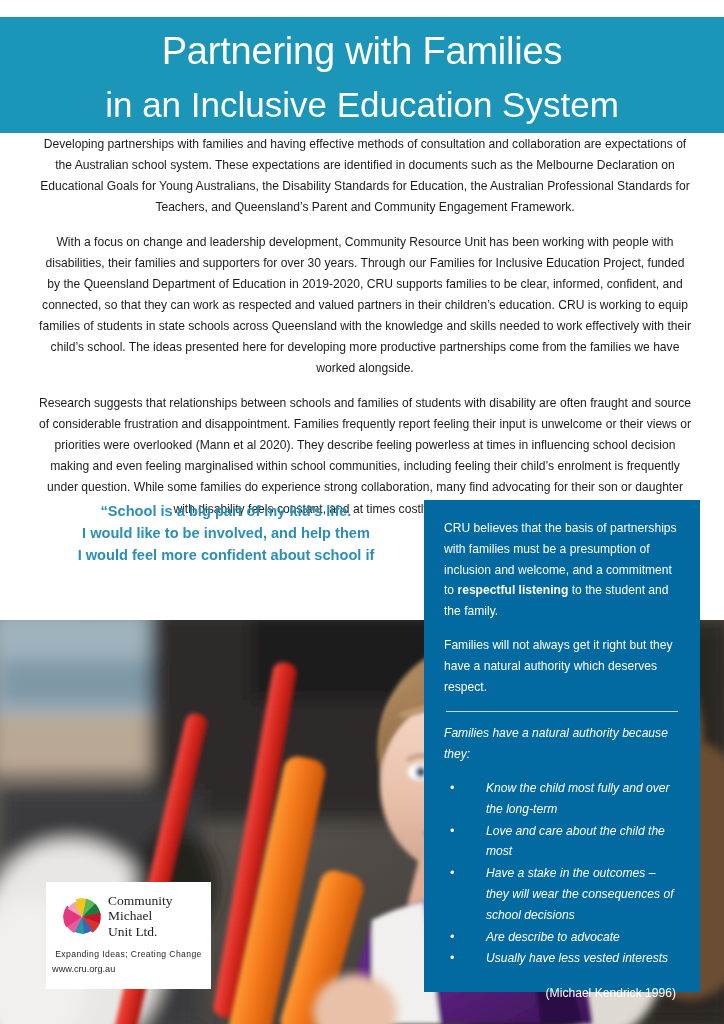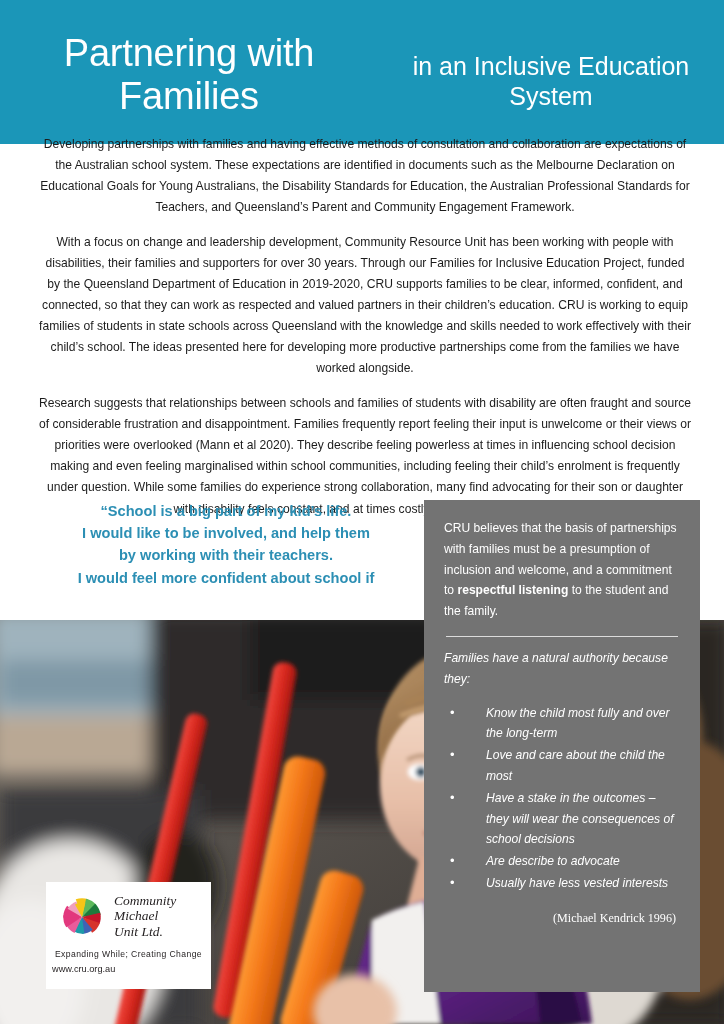--- a/index.html
+++ b/index.html
@@ -12,42 +12,42 @@
     height: 1024px;
     position: relative;
     overflow: hidden;
     font-family: "Liberation Sans", sans-serif;
     color: #1a1a1a;
   }
 
   
   .header-band {
     position: absolute;
-    left: 0; top: 0;
+    left: 0; top: 17px;
     width: 724px;
-    height: 144px;
+    height: 116px;
     background: #1b96b8;
     display: flex;
-    flex-direction: row;
+    flex-direction: column;
     align-items: center;
     justify-content: center;
     box-sizing: border-box;
     padding-top: 6px;
   }
   .title-main {
     color: #ffffff;
     font-size: 38px;
     font-weight: 400;
     letter-spacing: -0.2px;
     line-height: 1.12;
     text-align: center;
   }
   .title-sub {
     color: #ffffff;
-    font-size: 25px;
+    font-size: 35px;
     font-weight: 400;
     line-height: 1.2;
     text-align: center;
     margin-top: 12px;
   }
 
   
   .body-copy {
     position: absolute;
     left: 38px;
@@ -88,21 +88,21 @@
   }
   .photo-svg { display: block; width: 724px; height: 404px; }
 
   
   .info-panel {
     position: absolute;
     left: 424px;
     top: 500px;
     width: 276px;
     height: 492px;
-    background: #737373;
+    background: #0369a1;
     box-sizing: border-box;
     padding: 18px 22px 10px 20px;
     color: #ffffff;
   }
   .info-panel p {
     margin: 0 0 13px 0;
     font-size: 12.1px;
     line-height: 1.72;
   }
   .info-panel b { font-weight: 700; }
@@ -138,40 +138,38 @@
     top: -1px;
     font-size: 13px;
     font-style: normal;
   }
   .attribution {
     text-align: right;
     font-size: 12.1px;
     line-height: 1.7;
     margin-top: 14px;
     padding-right: 2px;
-    font-family: Liberation Serif, serif;
   }
 
   
   .logo-card {
     position: absolute;
     left: 46px;
     top: 882px;
     width: 165px;
     height: 107px;
     background: #ffffff;
     box-sizing: border-box;
     padding: 8px 6px 4px 6px;
   }
   .logo-top {
     display: flex;
     align-items: center;
-    gap: 6px;
+    gap: 0;
     padding-left: 4px;
-    font-style: italic;
   }
   .logo-mark { width: 52px; height: 52px; flex: 0 0 auto; }
   .logo-words {
     font-family: "Liberation Serif", serif;
     font-size: 13.5px;
     line-height: 1.13;
     color: #231f20;
   }
   .logo-tagline {
     text-align: center;
@@ -197,21 +195,20 @@
 
 <div class="body-copy">
   <p class="para">Developing partnerships with families and having effective methods of consultation and collaboration are expectations of the Australian school system.  These expectations are identified in documents such as the Melbourne Declaration on Educational Goals for Young Australians, the Disability Standards for Education, the Australian Professional Standards for Teachers, and Queensland’s Parent and Community Engagement Framework.</p>
   <p class="para">With a focus on change and leadership development, Community Resource Unit has been working with people with disabilities, their families and supporters for over 30 years. Through our Families for Inclusive Education Project, funded by the Queensland Department of Education in 2019-2020, CRU supports families to be clear, informed, confident, and connected, so that they can work as respected and valued partners in their children’s education.  CRU is working to equip families of students in state schools across Queensland with the knowledge and skills needed to work effectively with their child’s school.  The ideas presented here for developing more productive partnerships come from the families we have worked alongside.</p>
   <p class="para">Research suggests that relationships between schools and families of students with disability are often fraught and source of considerable frustration and disappointment.  Families frequently report feeling their input is unwelcome or their views or priorities were overlooked (Mann et al 2020).  They describe feeling powerless at times in influencing school decision making and even feeling marginalised within school communities, including feeling their child’s enrolment is frequently under question. While some families do experience strong collaboration, many find advocating for their son or daughter with disability feels constant, and at times costly to their own well-being.</p>
 </div>
 
 <div class="pull-quote">
   <span class="ql">“School is a big part of my kid’s life.</span>
   <span class="ql">I would like to be involved, and help them</span>
-  <span class="ql">by working with their teachers.</span>
   <span class="ql">I would feel more confident about school if</span>
 </div>
 
 <div class="photo">
   <svg class="photo-svg" viewBox="0 0 724 404" preserveAspectRatio="xMidYMid slice">
     <defs>
       <linearGradient id="bgwall" x1="0" y1="0" x2="1" y2="1">
         <stop offset="0%" stop-color="#6f6a63"></stop>
         <stop offset="45%" stop-color="#55504b"></stop>
         <stop offset="100%" stop-color="#35312e"></stop>
@@ -325,20 +322,21 @@
     <g filter="url(#soft)">
       <ellipse cx="355" cy="392" rx="42" ry="38" fill="#e8c1a8"></ellipse>
     </g>
   </svg>
 </div>
 
 <div class="info-panel">
   <p>
     <span>CRU believes that the basis of partnerships with families must be a presumption of inclusion and welcome, and a commitment to </span><b>respectful listening</b><span> to the student and the family.</span>
   </p>
+  <p>Families will not always get it right but they have a natural authority which deserves respect.</p>
   <hr class="panel-rule">
   <p class="panel-lead">Families have a natural authority because they:</p>
   <ul class="bullets">
     <li>Know the child most fully and over the long-term</li>
     <li>Love and care about the child the most</li>
     <li>Have a stake in the outcomes – they will wear the consequences of school decisions</li>
     <li>Are describe to advocate</li>
     <li>Usually have less vested interests</li>
   </ul>
   <div class="attribution">(Michael Kendrick 1996)</div>
@@ -385,15 +383,15 @@
             <path d="M0 0 L26 -10 A28 28 0 0 1 26 10 Z" fill="#f5c518"></path>
           </g>
       </g>
     </svg>
     <div class="logo-words">
       <div>Community</div>
       <div>Michael</div>
       <div>Unit Ltd.</div>
     </div>
   </div>
-  <div class="logo-tagline">Expanding While; Creating Change</div>
+  <div class="logo-tagline">Expanding Ideas; Creating Change</div>
   <div class="logo-url">www.cru.org.au</div>
 </div>
 
 </body></html>

